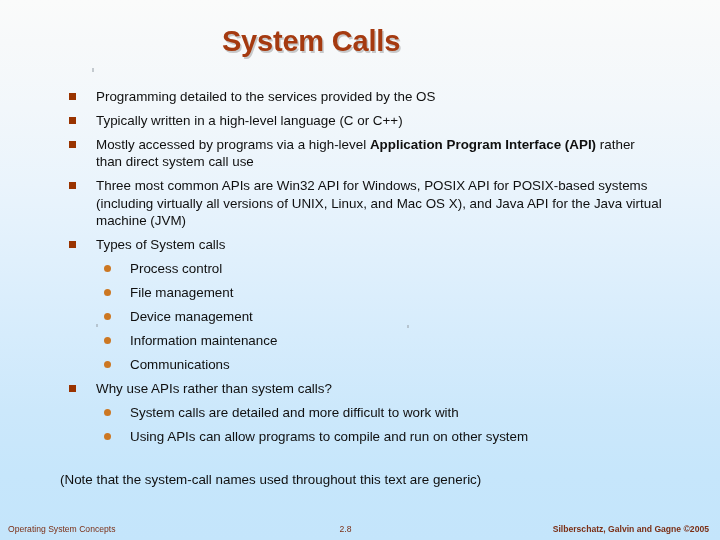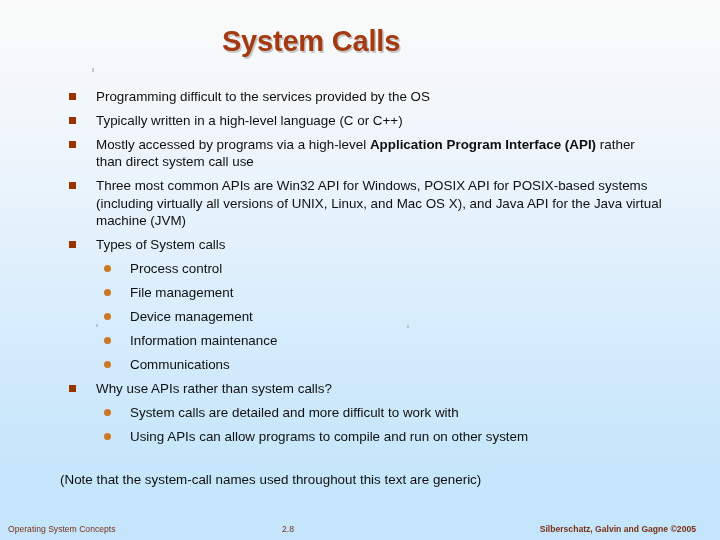--- a/index.html
+++ b/index.html
@@ -122,36 +122,36 @@
     height: 30px;
   }
   #footer .ft {
     position: absolute;
     bottom: 6px;
     font-size: 8.6px;
     color: #7b2f16;
     white-space: nowrap;
   }
   #footer-left  { left: 8px; }
-  #footer-page  { left: 0; width: 576px; text-align: center; color: #7b2f16; }
-  #footer-right { right: 24px; font-weight: bold; }
+  #footer-page  { left: 0; width: 691px; text-align: center; color: #7b2f16; }
+  #footer-right { right: 11px; font-weight: bold; }
 </style>
 </head>
 <body>
 
 <div id="slide">
 
   <div id="title">System Calls</div>
 
   <div class="speck" style="left:92px; top:68px; width:2px; height:4px;"></div>
   <div class="speck" style="left:96px; top:324px; width:2px; height:3px;"></div>
   <div class="speck" style="left:407px; top:325px; width:2px; height:3px;"></div>
 
   <div id="body">
-      <div class="l1"><span class="mk"></span><span>Programming difficult to the services provided by the OS</span></div>
+      <div class="l1"><span class="mk"></span><span>Programming detailed to the services provided by the OS</span></div>
       <div class="l1"><span class="mk"></span><span>Typically written in a high-level language (C or C++)</span></div>
       <div class="l1"><span class="mk"></span><span><span>Mostly accessed by programs via a high-level </span><b>Application Program Interface (API)</b><span> rather than direct system call use</span></span></div>
       <div class="l1"><span class="mk"></span><span>Three most common APIs are Win32 API for Windows, POSIX API for POSIX-based systems (including virtually all versions of UNIX, Linux, and Mac OS X), and Java API for the Java virtual machine (JVM)</span></div>
       <div class="l1"><span class="mk"></span><span>Types of System calls</span></div>
       <div class="l2"><span class="mk"></span><span>Process control</span></div>
       <div class="l2"><span class="mk"></span><span>File management</span></div>
       <div class="l2"><span class="mk"></span><span>Device management</span></div>
       <div class="l2"><span class="mk"></span><span>Information maintenance</span></div>
       <div class="l2"><span class="mk"></span><span>Communications</span></div>
       <div class="l1"><span class="mk"></span><span>Why use APIs rather than system calls?</span></div>

